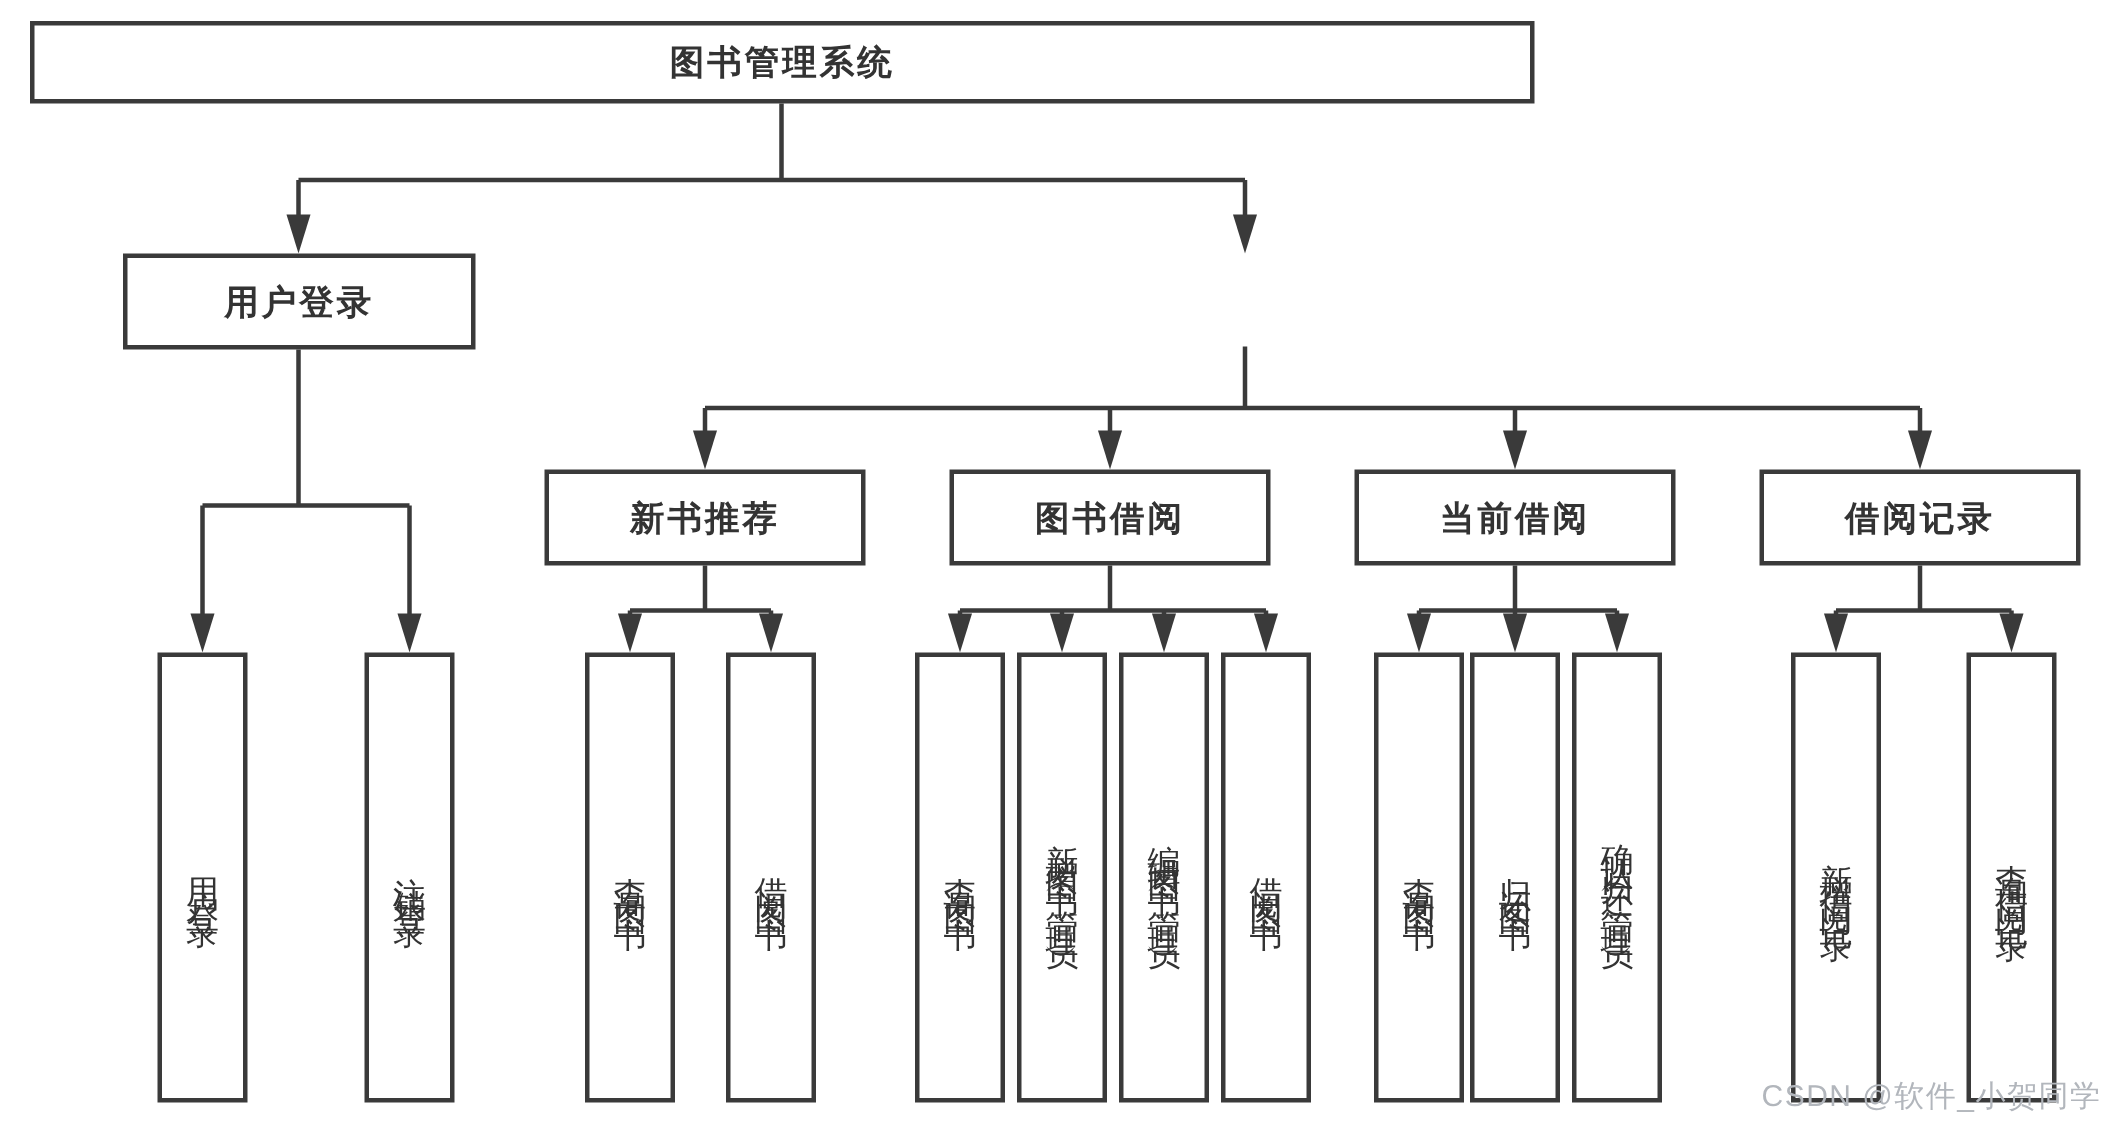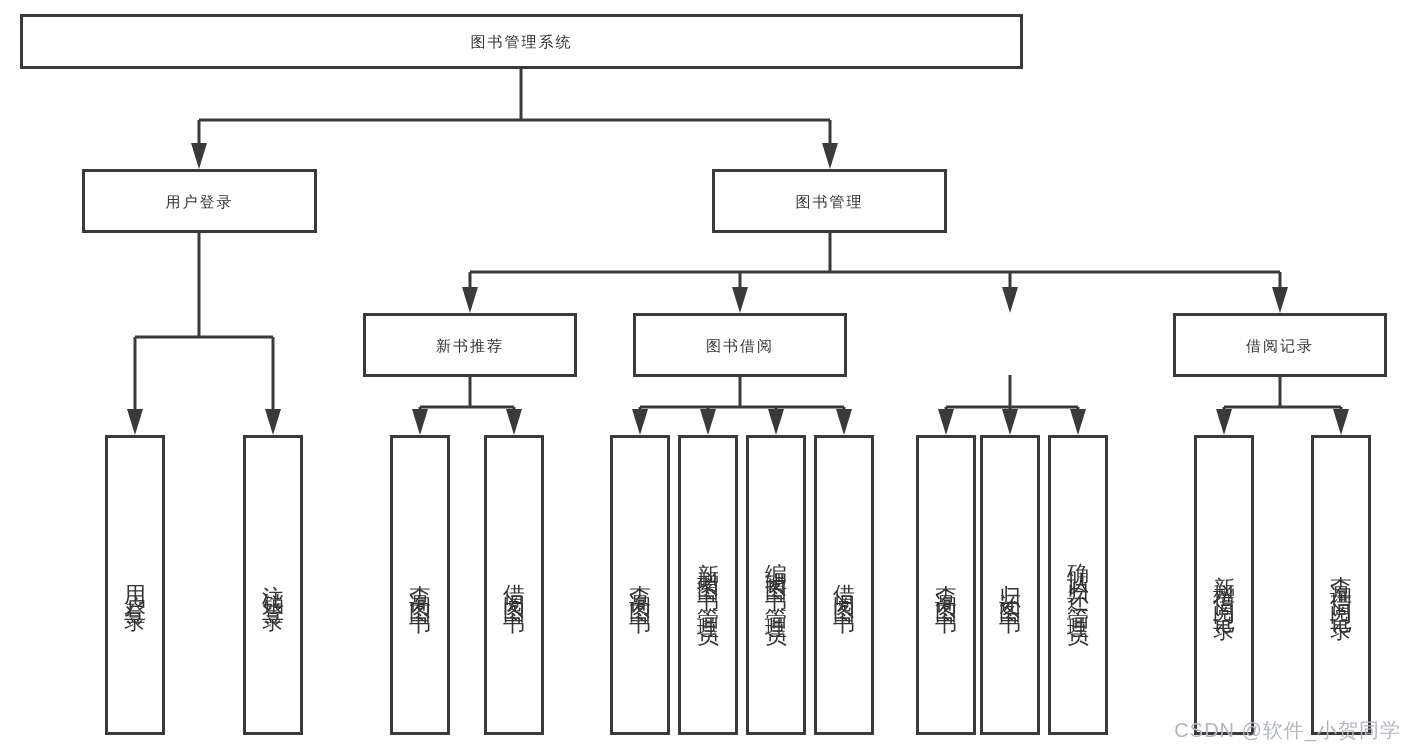--- a/index.html
+++ b/index.html
@@ -21,24 +21,25 @@
     position: absolute;
     box-sizing: border-box;
     background: #ffffff;
     border: 3px solid #3a3a3a;
     display: flex;
     align-items: center;
     justify-content: center;
     text-align: center;
   }
   .box .hlabel {
-    font-size: 15px;
+    font-size: 23px;
     letter-spacing: 2px;
     line-height: 1;
     white-space: nowrap;
+    font-weight: bold;
   }
   .box .vlabel {
     writing-mode: vertical-lr;
     text-orientation: mixed;
     font-size: 22px;
     letter-spacing: 9px;
     line-height: 1;
     white-space: nowrap;
   }
   .watermark {
@@ -98,29 +99,29 @@
     </g>
   </svg>
 
   <div class="box" style="left:20px;top:14px;width:1003px;height:55px">
     <span class="hlabel">图书管理系统</span>
   </div>
 
   <div class="box" style="left:82px;top:169px;width:235px;height:64px">
     <span class="hlabel">用户登录</span>
   </div>
-  <div class="box" style="left:712px;top:169px;width:235px;height:64px">
-    <span class="hlabel">图书管理</span>
-  </div>
 
   <div class="box" style="left:363px;top:313px;width:214px;height:64px">
     <span class="hlabel">新书推荐</span>
   </div>
   <div class="box" style="left:633px;top:313px;width:214px;height:64px">
     <span class="hlabel">图书借阅</span>
+  </div>
+  <div class="box" style="left:903px;top:313px;width:214px;height:64px">
+    <span class="hlabel">当前借阅</span>
   </div>
   <div class="box" style="left:1173px;top:313px;width:214px;height:64px">
     <span class="hlabel">借阅记录</span>
   </div>
 
   <div class="box" style="left:105px;top:435px;width:60px;height:300px">
     <span class="vlabel">用户登录</span>
   </div>
   <div class="box" style="left:243px;top:435px;width:60px;height:300px">
     <span class="vlabel">注销登录</span>

